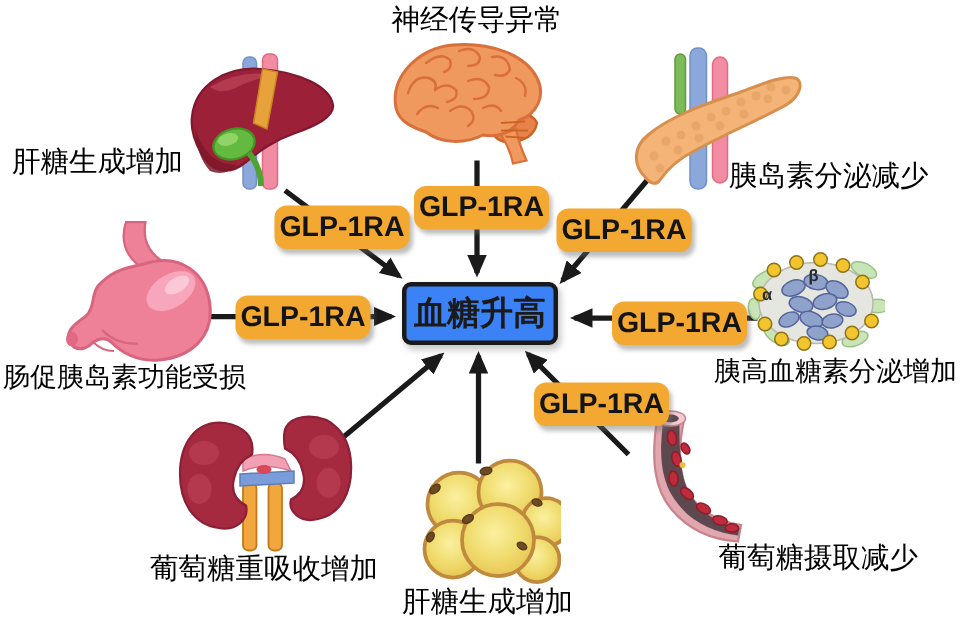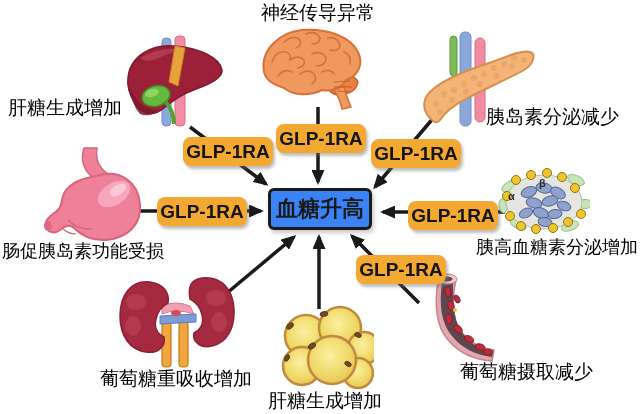--- a/index.html
+++ b/index.html
@@ -27,21 +27,21 @@
     font-size:19px;white-space:nowrap;
   }
   .organ-label.small{font-size:18px;}
   #brain-label{left:256px;top:0px;width:124px;text-align:center;}
   #liver-label{left:8px;top:95px;}
   #pancreas-label{left:486px;top:104px;}
   #stomach-label{left:2px;top:239px;}
   #islet-label{left:476px;top:235px;}
   #kidney-label{left:100px;top:366px;}
   #fat-label{left:268px;top:388px;}
-  #vessel-label{left:460px;top:359px;}
+  #vessel-label{left:479px;top:359px;}
   #glp-liver{left:183px;top:137px;}
   #glp-brain{left:276px;top:124px;}
   #glp-pancreas{left:371px;top:139px;}
   #glp-stomach{left:157px;top:197px;}
   #glp-islet{left:408px;top:201px;}
   #glp-vessel{left:356px;top:255px;}
 </style>
 </head>
 <body>
 

